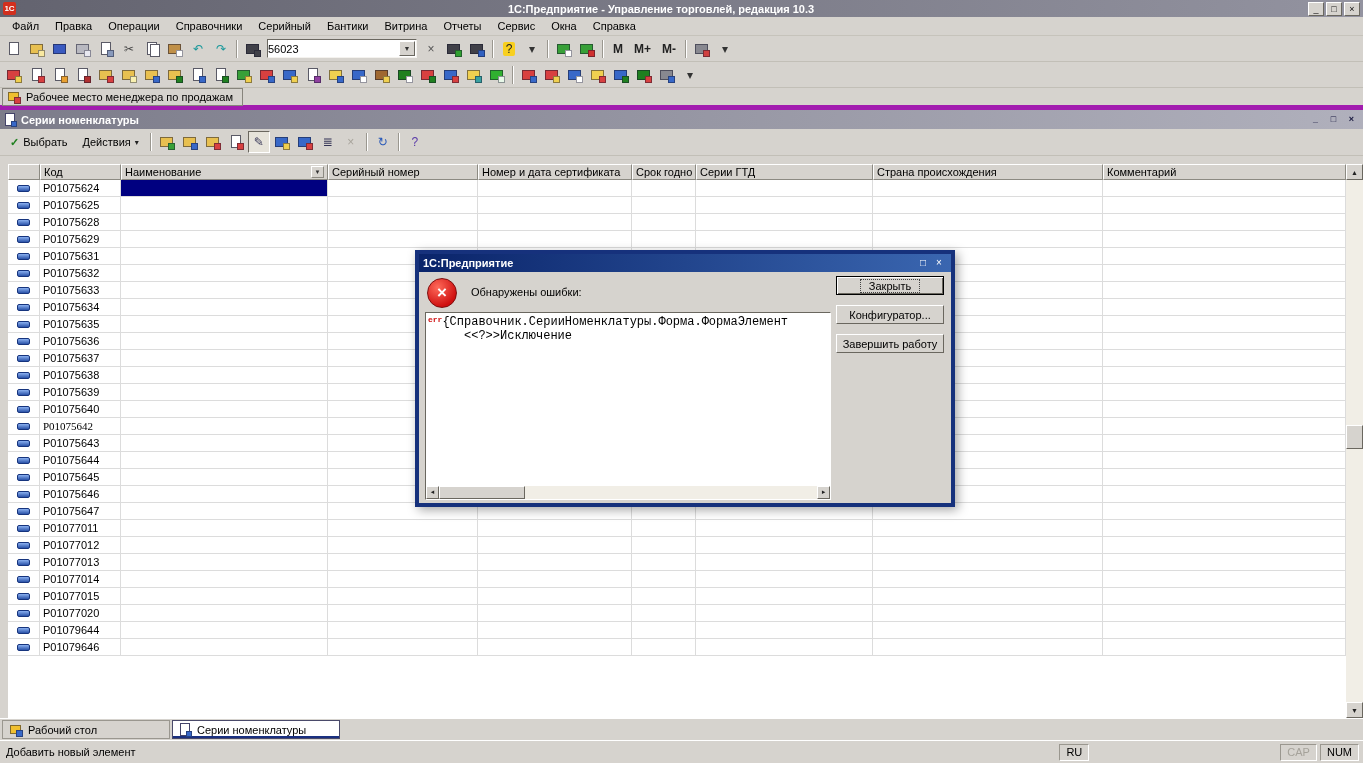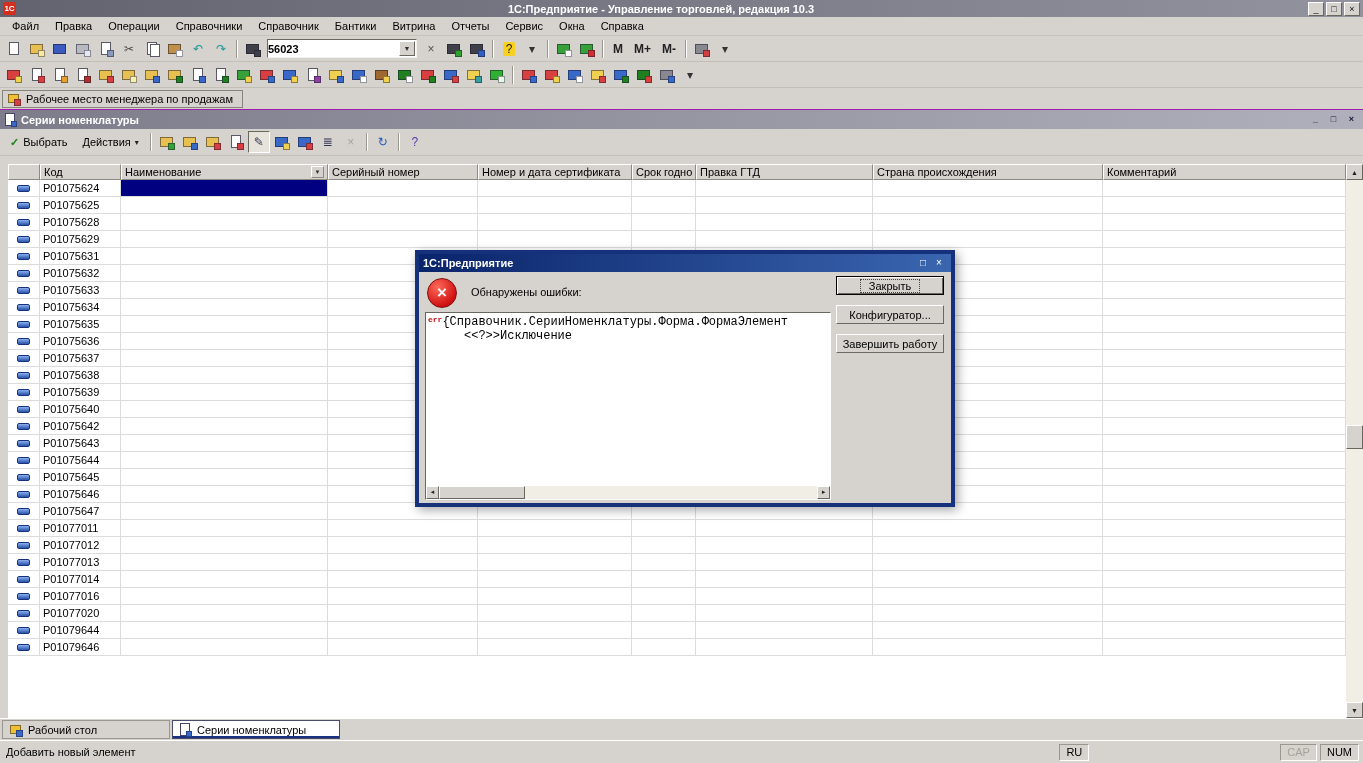--- a/index.html
+++ b/index.html
@@ -23,24 +23,24 @@
   .tbtn.ttext{width:auto;padding:0 4px;font-weight:bold;}
   .gl{font-size:12px;line-height:1;}
   .gl.gbg{padding:1px 3px;border-radius:2px;}
   .icw{position:relative;width:16px;height:16px;display:block;}
   .pg{position:absolute;left:3px;top:1px;width:10px;height:13px;background:#fff;border:1px solid #5a5a66;}
   .pg2{left:6px;top:3px;}
   .bk{position:absolute;left:1px;top:3px;width:13px;height:10px;border:1px solid rgba(20,20,40,.5);}
   .ac{position:absolute;right:0;bottom:0;width:7px;height:7px;border:1px solid rgba(20,20,40,.45);}
   .tsep{width:2px;height:18px;border-left:1px solid #9a978f;border-right:1px solid #fff;margin:0 3px;flex:0 0 auto;}
   .combo{width:150px;height:19px;background:#fff;border:1px solid;border-color:#6a675f #f4f2ee #f4f2ee #6a675f;display:flex;align-items:center;margin:0 2px;flex:0 0 auto;}
-  .combo-val{flex:1;font-weight:bold;}
+  .combo-val{flex:1;}
   .combo-arrow{width:16px;height:15px;background:#d6d3ce;border:1px solid;border-color:#fff #6a675f #6a675f #fff;font-size:7px;display:flex;align-items:center;justify-content:center;color:#333;margin-right:1px;}
 
-  .wsstrip{height:22px;display:flex;align-items:center;padding:0 2px;border-bottom:1px solid #a21caf;flex:0 0 auto;gap:2px;}
+  .wsstrip{height:22px;display:flex;align-items:center;padding:0 2px;border-bottom:5px solid #a21caf;flex:0 0 auto;gap:2px;}
   .panel-tab{height:18px;display:flex;align-items:center;gap:5px;padding:0 9px 0 4px;border:1px solid #87847c;background:#d6d3ce;}
   .pt-icon{position:relative;width:14px;height:14px;}
   .pt-icon .b1{position:absolute;left:1px;top:2px;width:11px;height:9px;background:#f0c030;border:1px solid rgba(20,20,40,.5);}
   .pt-icon .b2{position:absolute;right:0;bottom:0;width:7px;height:7px;background:#d84040;border:1px solid rgba(20,20,40,.45);}
 
   .childtitle{height:19px;background:linear-gradient(90deg,#7c7c8a,#b0b0bc);display:flex;align-items:center;gap:4px;padding:0 4px;flex:0 0 auto;}
   .ct-title{color:#fff;font-weight:bold;flex:1;white-space:nowrap;}
   .ccb{width:15px;height:13px;color:#14143c;font-size:9px;line-height:12px;text-align:center;font-weight:bold;margin-left:3px;}
   .i-doc{position:relative;width:13px;height:14px;flex:0 0 auto;}
   .i-doc .p{position:absolute;left:1px;top:0;width:10px;height:13px;background:#fff;border:1px solid #44446a;}
@@ -115,21 +115,21 @@
         <span class="tcb">□</span>
         <span class="tcb">×</span>
       </span>
   </div>
 
   <div class="menubar">
       <span class="mi">Файл</span>
       <span class="mi">Правка</span>
       <span class="mi">Операции</span>
       <span class="mi">Справочники</span>
-      <span class="mi">Справочник</span>
+      <span class="mi">Серийный</span>
       <span class="mi">Бантики</span>
       <span class="mi">Витрина</span>
       <span class="mi">Отчеты</span>
       <span class="mi">Сервис</span>
       <span class="mi">Окна</span>
       <span class="mi">Справка</span>
     </div>
 
   <div class="toolbar tb1">
       <div class="tbtn">
@@ -532,21 +532,21 @@
           <span class="hc" style="width: 150px; justify-content: center;">
             <span class="ht">Серийный номер</span>
           </span>
           <span class="hc" style="width: 154px;">
             <span class="ht">Номер и дата сертификата</span>
           </span>
           <span class="hc" style="width: 64px;">
             <span class="ht">Срок годнос...</span>
           </span>
           <span class="hc" style="width: 177px;">
-            <span class="ht">Правка ГТД</span>
+            <span class="ht">Серии ГТД</span>
           </span>
           <span class="hc" style="width: 230px;">
             <span class="ht">Страна происхождения</span>
           </span>
           <span class="hc last" style="width: 243px; align-items: center;">
             <span class="ht">Комментарий</span>
           </span>
         </div>
       <div>
           <div class="trow">
@@ -728,21 +728,21 @@
             <span class="tc" style="width: 154px;"></span>
             <span class="tc" style="width: 64px;"></span>
             <span class="tc" style="width: 177px;"></span>
             <span class="tc" style="width: 230px;"></span>
             <span class="tc last" style="width: 243px;"></span>
           </div>
           <div class="trow">
             <span class="tc mc">
               <span class="mk"></span>
             </span>
-            <span class="tc" style="width: 81px;">P01075642</span>
+            <span class="tc" style="width: 81px; font-family: Liberation Serif, serif;">P01075642</span>
             <span class="tc" style="width: 207px;"></span>
             <span class="tc" style="width: 150px;"></span>
             <span class="tc" style="width: 154px;"></span>
             <span class="tc" style="width: 64px;"></span>
             <span class="tc" style="width: 177px;"></span>
             <span class="tc" style="width: 230px;"></span>
             <span class="tc last" style="width: 243px;"></span>
           </div>
           <div class="trow">
             <span class="tc mc">
@@ -858,21 +858,21 @@
             <span class="tc" style="width: 154px;"></span>
             <span class="tc" style="width: 64px;"></span>
             <span class="tc" style="width: 177px;"></span>
             <span class="tc" style="width: 230px;"></span>
             <span class="tc last" style="width: 243px;"></span>
           </div>
           <div class="trow">
             <span class="tc mc">
               <span class="mk"></span>
             </span>
-            <span class="tc" style="width: 81px;">P01077016</span>
+            <span class="tc" style="width: 81px;">P01077015</span>
             <span class="tc" style="width: 207px;"></span>
             <span class="tc" style="width: 150px;"></span>
             <span class="tc" style="width: 154px;"></span>
             <span class="tc" style="width: 64px;"></span>
             <span class="tc" style="width: 177px;"></span>
             <span class="tc" style="width: 230px;"></span>
             <span class="tc last" style="width: 243px;"></span>
           </div>
           <div class="trow">
             <span class="tc mc">

